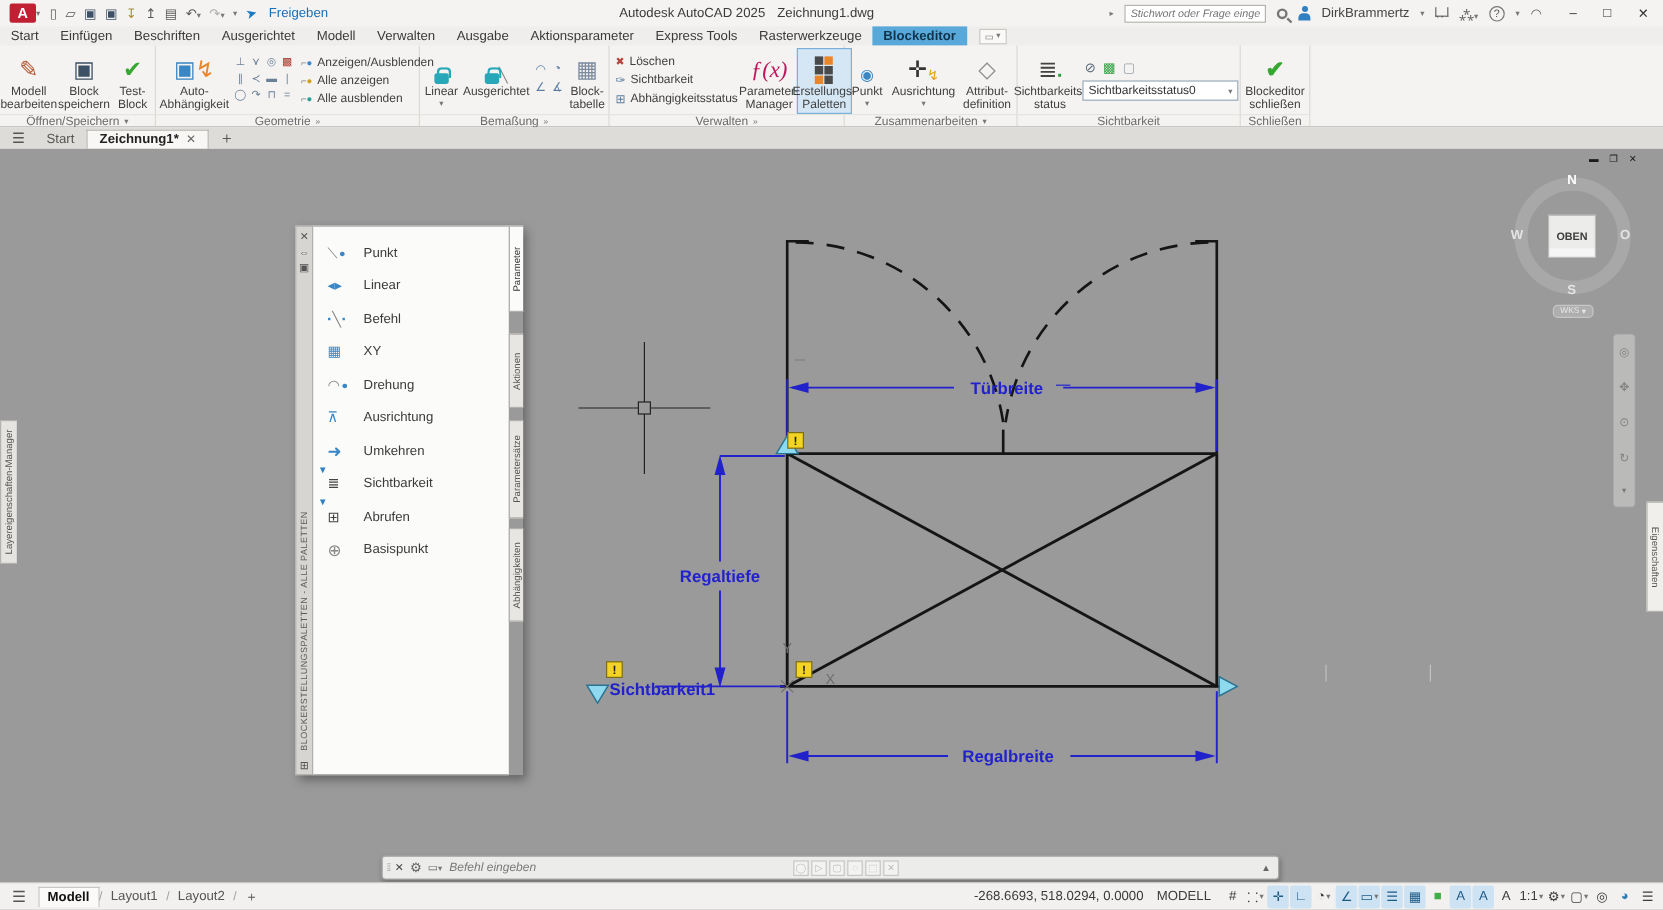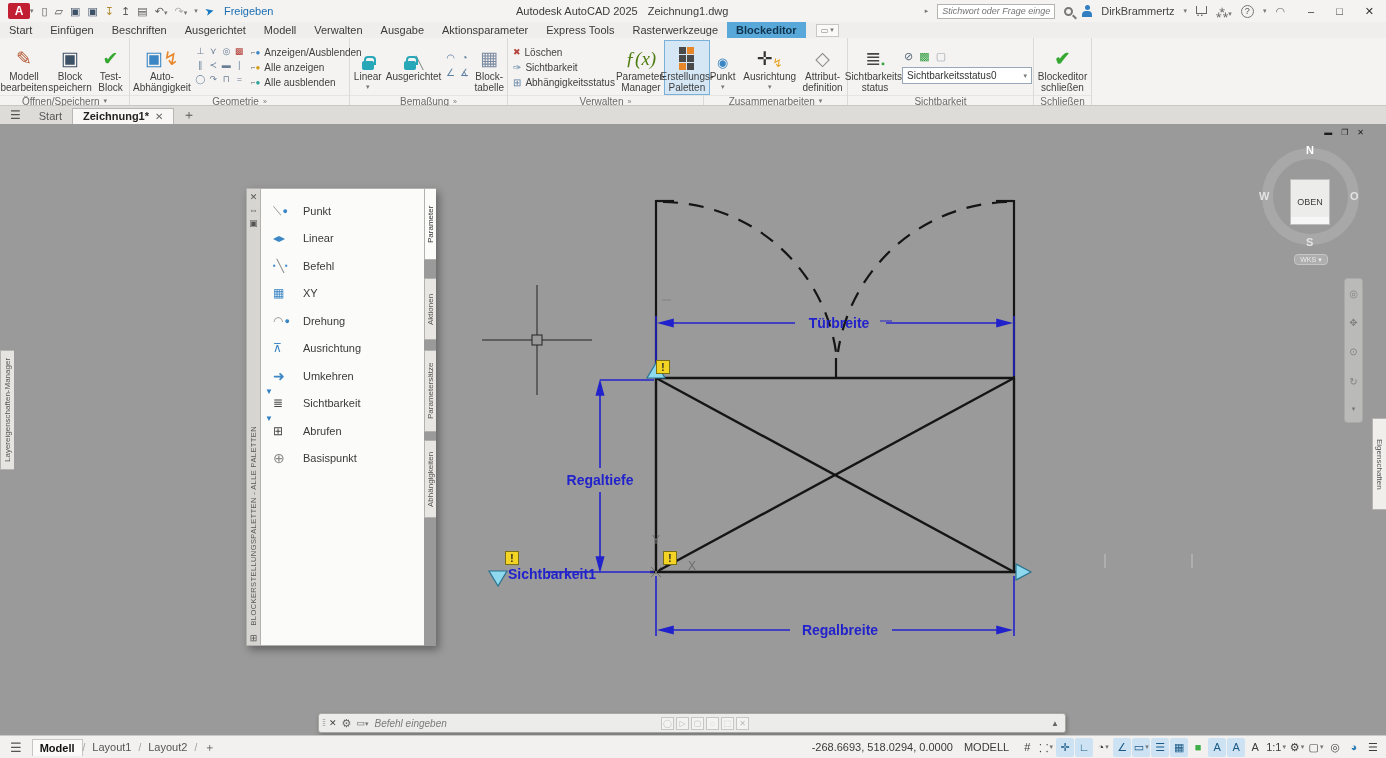--- a/index.html
+++ b/index.html
@@ -42,21 +42,21 @@
   .bb { display:flex; flex-direction:column; align-items:center; font-size:10px; line-height:1.08; color:#3f3f3f; text-align:center; padding-top:2px; cursor:default; border:1px solid transparent; }
   .bb .ic { height:27px; display:flex; align-items:flex-end; justify-content:center; font-size:19px; margin-bottom:2px; }
   .bb.hl { background:#d5e7f5; border:1px solid #7ab1d8; }
   .rows { display:flex; flex-direction:column; justify-content:center; gap:4px; font-size:10px; color:#3f3f3f; padding:0 3px; }
   .rowi { display:flex; align-items:center; gap:4px; white-space:nowrap; }
   .ic-dot { font-size:8px; }
   .cgrid { display:grid; grid-template-columns:repeat(4,13px); grid-auto-rows:14px; align-content:center; justify-items:center; font-size:9px; color:#6b7f96; }
   .dgrid { display:grid; grid-template-columns:repeat(2,14px); grid-auto-rows:15px; align-content:center; justify-items:center; font-size:10px; color:#5b7ea3; }
   .lockic { width:12px; height:9px; background:#28a7b8; border-radius:2px; position:relative; margin-top:8px; }
   .lockic:before { content:""; position:absolute; left:2px; top:-5px; width:8px; height:7px; border:2px solid #28a7b8; border-bottom:none; border-radius:4px 4px 0 0; }
-  .fx { font-family:"Liberation Serif",serif; font-style:italic; font-size:16px; color:#4d7c0f; }
+  .fx { font-family:"Liberation Serif",serif; font-style:italic; font-size:16px; color:#be185d; }
   .palgrid { display:grid; grid-template-columns:repeat(2,7px); grid-auto-rows:7px; gap:1px; }
   .palgrid i { background:#4a4a4a; }
   .palgrid i.or { background:#e8872a; }
   .vis-col { display:flex; flex-direction:column; justify-content:center; gap:4px; }
   .vis-icons { display:flex; gap:6px; font-size:11px; padding-left:2px; }
   .vis-dd { width:130px; height:17px; background:#fff; border:1px solid #98a8b8; font-size:10px; color:#333; display:flex; align-items:center; justify-content:space-between; padding:0 4px; }
   .chk { color:#36a832; font-size:24px; font-weight:bold; }
 
   
   .filetabs { position:absolute; left:0; top:106px; width:1386px; height:18px; background:#dedcd8; display:flex; align-items:flex-end; font-size:11px; }
@@ -68,21 +68,21 @@
 
   
   .canvas { position:absolute; left:0; top:124px; width:1386px; height:611px; background:#9a9a9a; overflow:hidden; }
   .canvas svg { position:absolute; left:0; top:0; }
   .cwin { position:absolute; right:22px; top:4px; display:flex; gap:9px; color:#1c1c1c; font-size:8px; }
 
   
   .vcube { position:absolute; left:1262px; top:24px; width:97px; height:97px; }
   .vc-ring { position:absolute; left:0; top:0; width:97px; height:97px; border-radius:50%; border:11px solid rgba(195,195,195,0.35); }
   .vc-l { position:absolute; color:#e3e3e3; font-size:11px; font-weight:bold; }
-  .vc-face { position:absolute; left:28px; top:31px; width:40px; height:46px; background:#ececea; border:1px solid #bdbdbb; display:flex; align-items:center; justify-content:center; font-size:9px; color:#3c3c3c; font-weight:normal; box-shadow:inset 0 -7px 0 rgba(255,255,255,0.55); }
+  .vc-face { position:absolute; left:28px; top:31px; width:40px; height:36px; background:#ececea; border:1px solid #bdbdbb; display:flex; align-items:center; justify-content:center; font-size:9px; color:#3c3c3c; font-weight:bold; box-shadow:inset 0 -7px 0 rgba(255,255,255,0.55); }
   .wks { position:absolute; left:1294px; top:130px; width:34px; height:11px; background:#aeaeae; border:1px solid #c6c6c6; border-radius:4px; font-size:7px; color:#e8e8e8; display:flex; align-items:center; justify-content:center; gap:2px; }
 
   
   .palette { position:absolute; left:246px; top:64px; width:190px; height:458px; display:flex; box-shadow:3px 4px 8px rgba(0,0,0,0.35); }
   .pal-strip { width:15px; background:#d7d5d1; border:1px solid #b3b1ad; display:flex; flex-direction:column; align-items:center; font-size:9px; color:#555; }
   .pal-strip .s-ic { margin-top:3px; }
   .pal-vtitle { writing-mode:vertical-rl; transform:rotate(180deg); font-size:7.5px; color:#5a5a5a; letter-spacing:0.4px; margin-top:auto; margin-bottom:4px; }
   .pal-main { width:163px; background:#fbfbfa; border-top:1px solid #b3b1ad; border-bottom:1px solid #b3b1ad; padding-top:8px; }
   .pitem { height:27.5px; display:flex; align-items:center; padding-left:12px; position:relative; cursor:default; }
   .pitem .pic { width:30px; display:flex; align-items:center; gap:1px; font-size:12px; }

